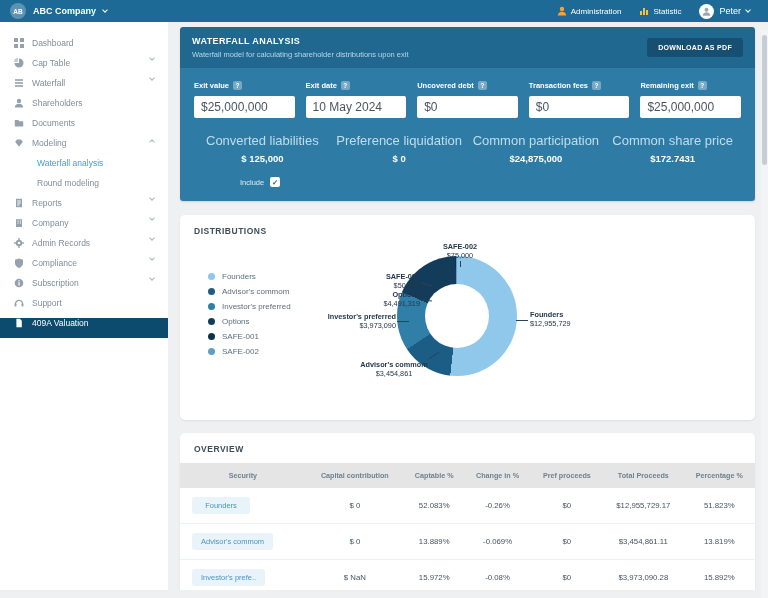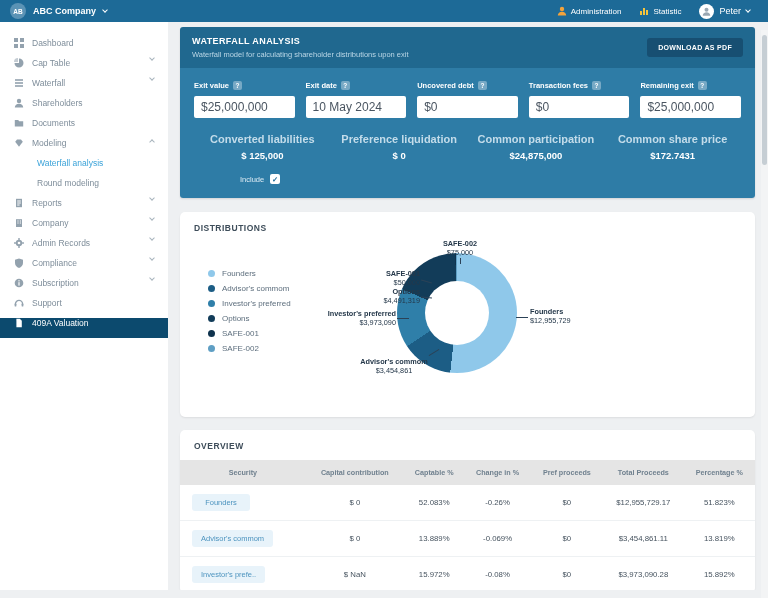--- a/index.html
+++ b/index.html
@@ -36,21 +36,21 @@
   .wf-head{background:#20688f;display:flex;justify-content:space-between;align-items:center;padding:9px 12px}
   .wf-title{color:#fff;font-size:9px;font-weight:bold;letter-spacing:.4px}
   .wf-sub{color:#b9d6e6;font-size:7.5px;margin-top:4px}
   .dl-btn{background:#174f72;color:#fff;font-size:7px;font-weight:bold;padding:6px 11px;border-radius:3px;border:none;letter-spacing:.3px;cursor:pointer;font-family:inherit}
   .wf-body{background:#2e7ca6;padding:13px 14px 12px}
   .wf-fields{display:grid;grid-template-columns:repeat(5,1fr);gap:11px}
   .wf-lbl{display:flex;align-items:center;gap:4px;color:#fff;font-size:7.5px;font-weight:bold;margin-bottom:6px}
   .q{width:9px;height:9px;border-radius:2px;background:rgba(255,255,255,.35);color:#fff;font-size:6.5px;display:flex;align-items:center;justify-content:center;font-weight:bold;flex-shrink:0}
   .wf-input{width:100%;height:22px;border:none;border-radius:2px;font-size:12px;padding:0 7px;color:#4a5561;font-family:inherit;background:#fff}
   .wf-stats{display:grid;grid-template-columns:repeat(4,1fr);margin-top:15px;text-align:center}
-  .stat-lbl{color:#c3dcea;font-size:11px;font-weight:bold}
+  .stat-lbl{color:#c3dcea;font-size:13px;font-weight:normal}
   .stat-val{color:#fff;font-size:9.5px;font-weight:bold;margin-top:5px}
   .wf-include{display:flex;align-items:center;gap:6px;margin:13px 0 2px 46px}
   .inc-lbl{color:#dcebf4;font-size:7.5px}
   .cb{width:10px;height:10px;border-radius:2px;background:#fff;display:flex;align-items:center;justify-content:center;font-size:7.5px;color:#1d6a97;font-weight:bold;cursor:pointer}
   
   .card{background:#fff;border-radius:5px;box-shadow:0 1px 2px rgba(0,0,0,.08);margin-bottom:13px}
   .card-title{font-size:8.5px;font-weight:bold;color:#3e4d5a;letter-spacing:.5px;padding:11px 14px 0}
   
   .dist-content{display:flex;padding:4px 14px 14px}
   .legend{width:140px;padding-top:32px;padding-left:14px}

